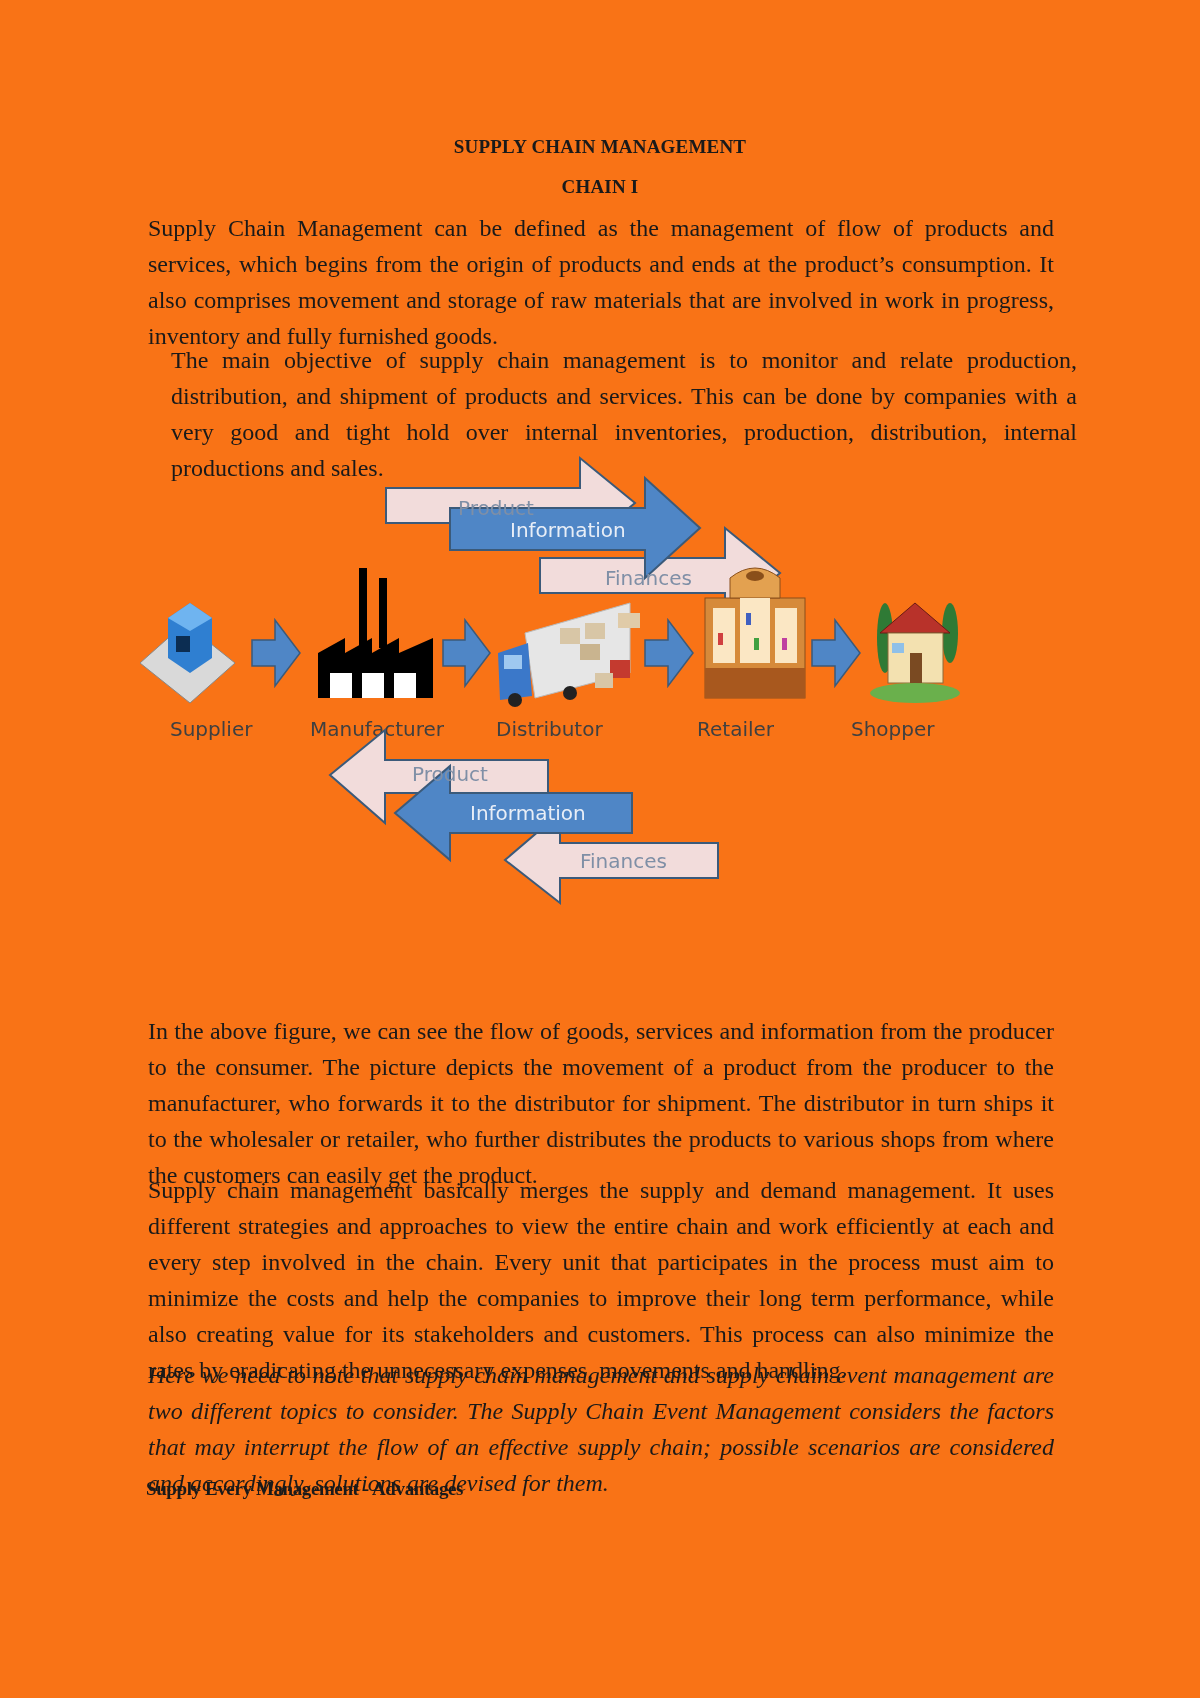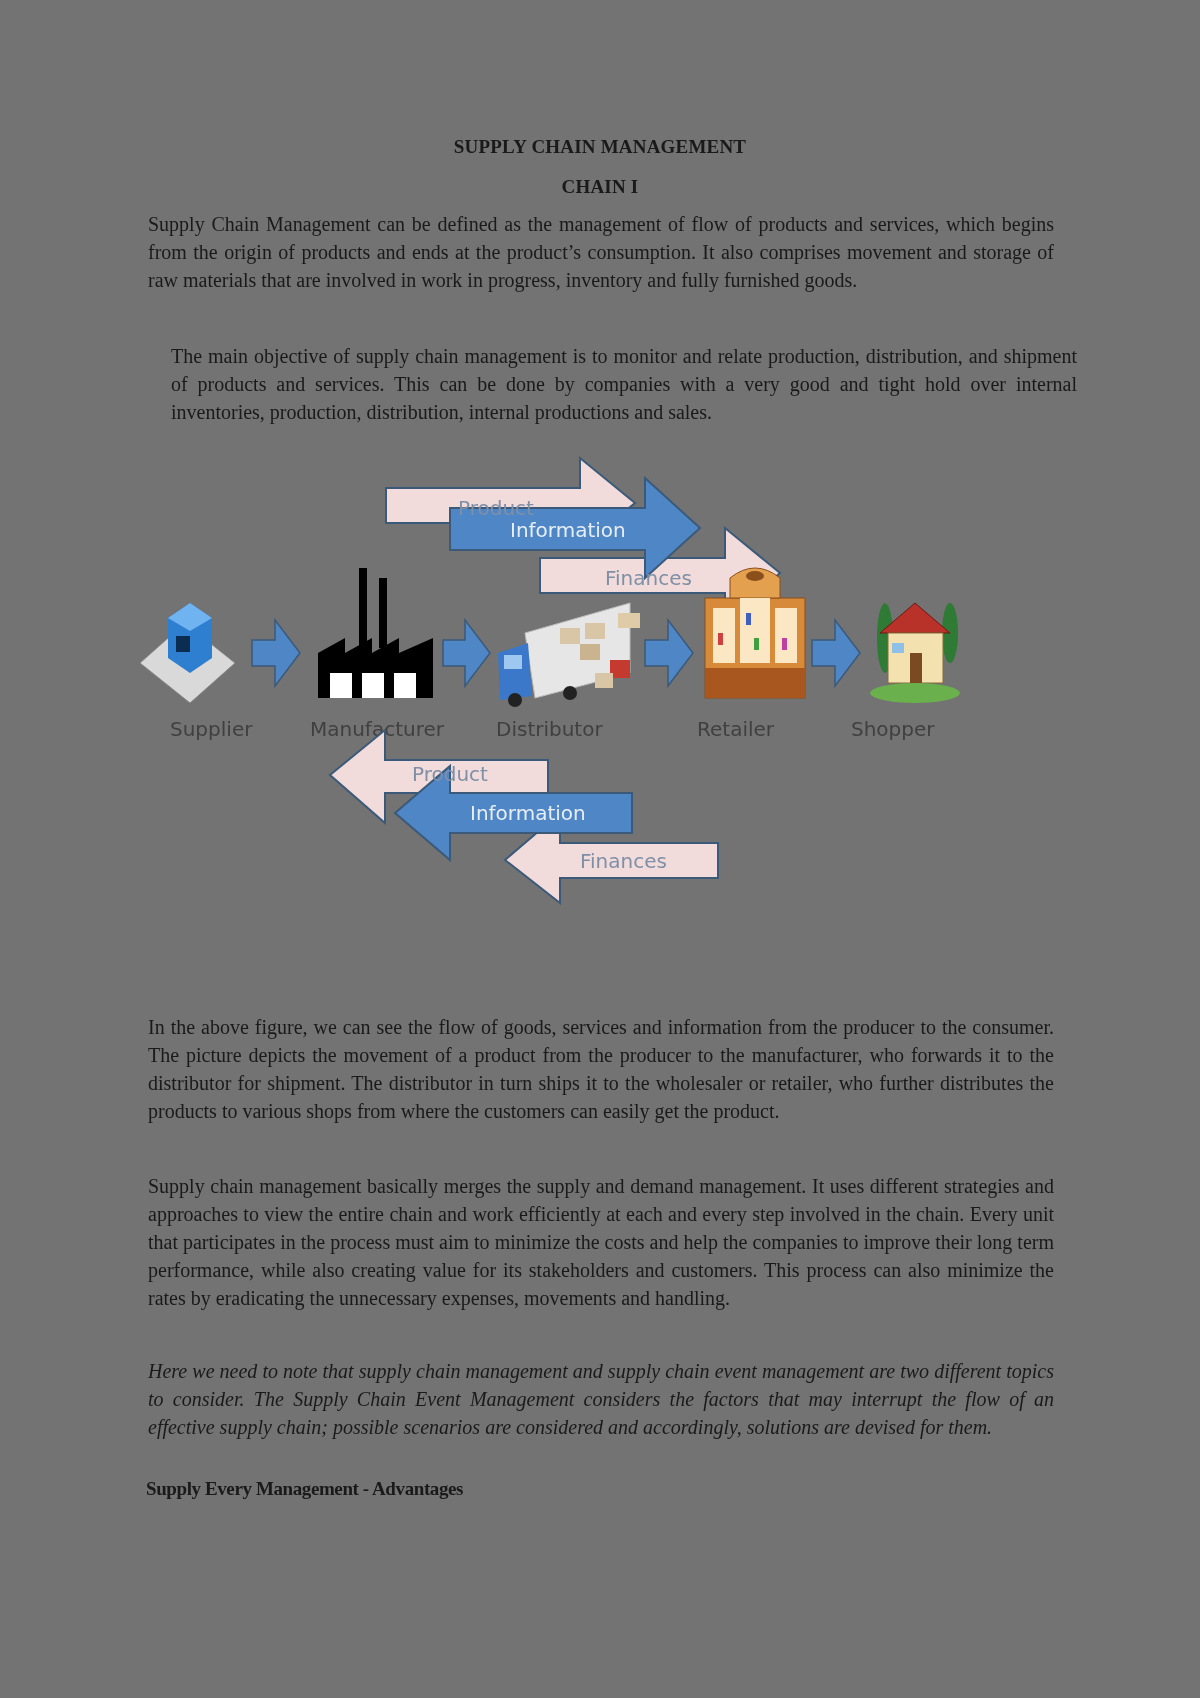--- a/index.html
+++ b/index.html
@@ -1,21 +1,21 @@
 <!DOCTYPE html>
 <html><head>
 <meta charset="utf-8">
 <style>
   html, body { margin: 0; padding: 0; background: #ffffff; }
   body { width: 1200px; height: 1698px; position: relative; overflow: hidden;
          font-family: "Liberation Serif", "DejaVu Serif", serif; color: #1a1a1a; }
-  .page { position: absolute; left: 0; top: 0; width: 1200px; height: 1698px; background: #737373; }
+  .page { position: absolute; left: 0; top: 0; width: 1200px; height: 1698px; background: #f97316; }
   .title { position: absolute; left: 0; width: 1200px; text-align: center; font-weight: bold;
            font-size: 19px; letter-spacing: 0.2px; }
-  .para { position: absolute; left: 148px; width: 906px; font-size: 20px; line-height: 28px;
+  .para { position: absolute; left: 148px; width: 906px; font-size: 24px; line-height: 36px;
           text-align: justify; margin: 0; }
   .subhead { position: absolute; left: 146px; font-weight: bold; font-size: 19px; letter-spacing: -0.4px; }
   .figure { position: absolute; left: 140px; top: 448px; width: 900px; height: 530px; }
   .figure svg { width: 900px; height: 530px; display: block; }
   .fig-label { font-family: "DejaVu Sans", "Liberation Sans", sans-serif; }
 </style>
 </head>
 <body>
 
 <div class="page">

